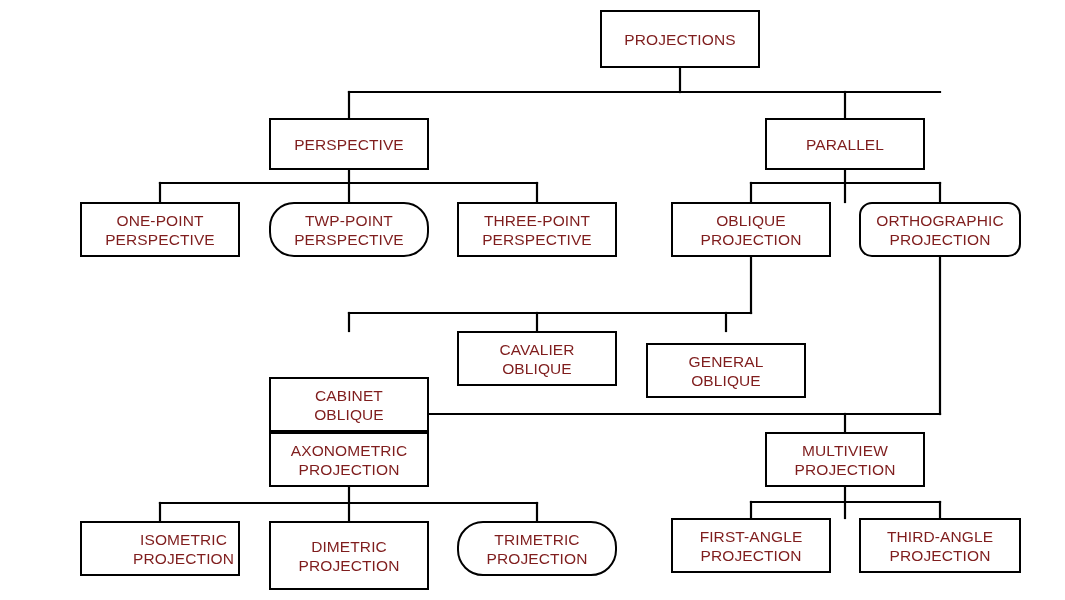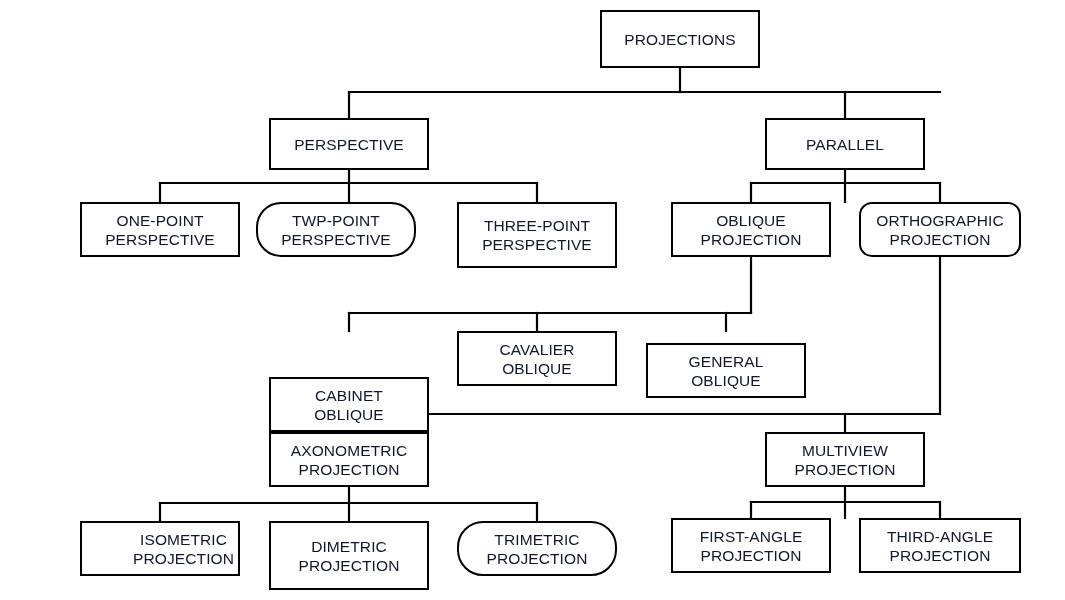--- a/index.html
+++ b/index.html
@@ -38,21 +38,21 @@
     display: flex;
     align-items: center;
     justify-content: center;
     text-align: center;
     z-index: 2;
   }
   .node-label {
     font-family: "Liberation Sans", sans-serif;
     font-size: 15.5px;
     line-height: 19px;
-    color: #0f172a;
+    color: #7f1d1d;
     letter-spacing: 0.1px;
     white-space: pre-line;
     padding: 0 4px;
   }
 </style>
 </head>
 <body>
 
 <div id="diagram-root">
 
@@ -95,25 +95,25 @@
       <div class="node" style="left: 269px; top: 118px; width: 160px; height: 52px; border-color: rgb(0, 0, 0); background: rgb(255, 255, 255);">
         <span class="node-label">PERSPECTIVE</span>
       </div>
       <div class="node" style="left: 765px; top: 118px; width: 160px; height: 52px; border-color: rgb(0, 0, 0); background: rgb(255, 255, 255);">
         <span class="node-label">PARALLEL</span>
       </div>
       <div class="node" style="left: 80px; top: 202px; width: 160px; height: 55px; border-color: rgb(0, 0, 0); background: rgb(255, 255, 255);">
         <span class="node-label">ONE-POINT
 PERSPECTIVE</span>
       </div>
-      <div class="node" style="left: 256px; top: 202px; width: 160px; height: 55px; border-color: rgb(0, 0, 0); background: rgb(255, 255, 255); border-radius: 25px;">
+      <div class="node" style="left: 269px; top: 202px; width: 160px; height: 55px; border-color: rgb(0, 0, 0); background: rgb(255, 255, 255); border-radius: 25px;">
         <span class="node-label">TWP-POINT
 PERSPECTIVE</span>
       </div>
-      <div class="node" style="left: 457px; top: 202px; width: 160px; height: 66px; border-color: rgb(0, 0, 0); background: rgb(255, 255, 255);">
+      <div class="node" style="left: 457px; top: 202px; width: 160px; height: 55px; border-color: rgb(0, 0, 0); background: rgb(255, 255, 255);">
         <span class="node-label">THREE-POINT
 PERSPECTIVE</span>
       </div>
       <div class="node" style="left: 671px; top: 202px; width: 160px; height: 55px; border-color: rgb(0, 0, 0); background: rgb(255, 255, 255);">
         <span class="node-label">OBLIQUE
 PROJECTION</span>
       </div>
       <div class="node" style="left: 859px; top: 202px; width: 162px; height: 55px; border-color: rgb(0, 0, 0); background: rgb(255, 255, 255); border-radius: 13px;">
         <span class="node-label">ORTHOGRAPHIC
 PROJECTION</span>

